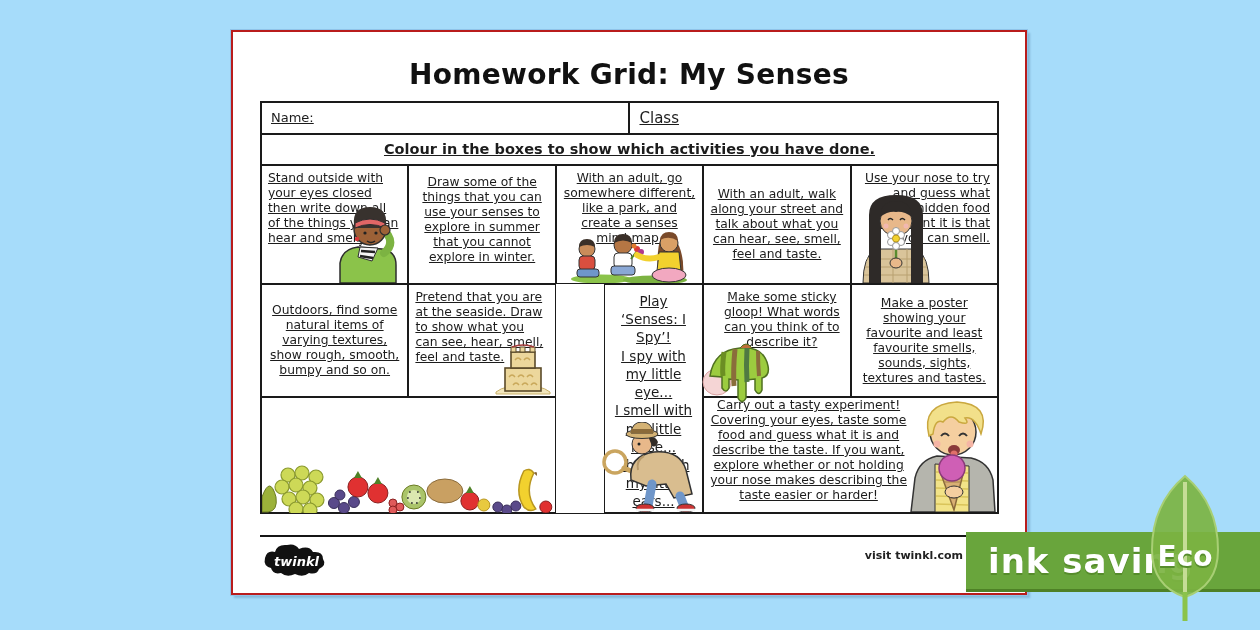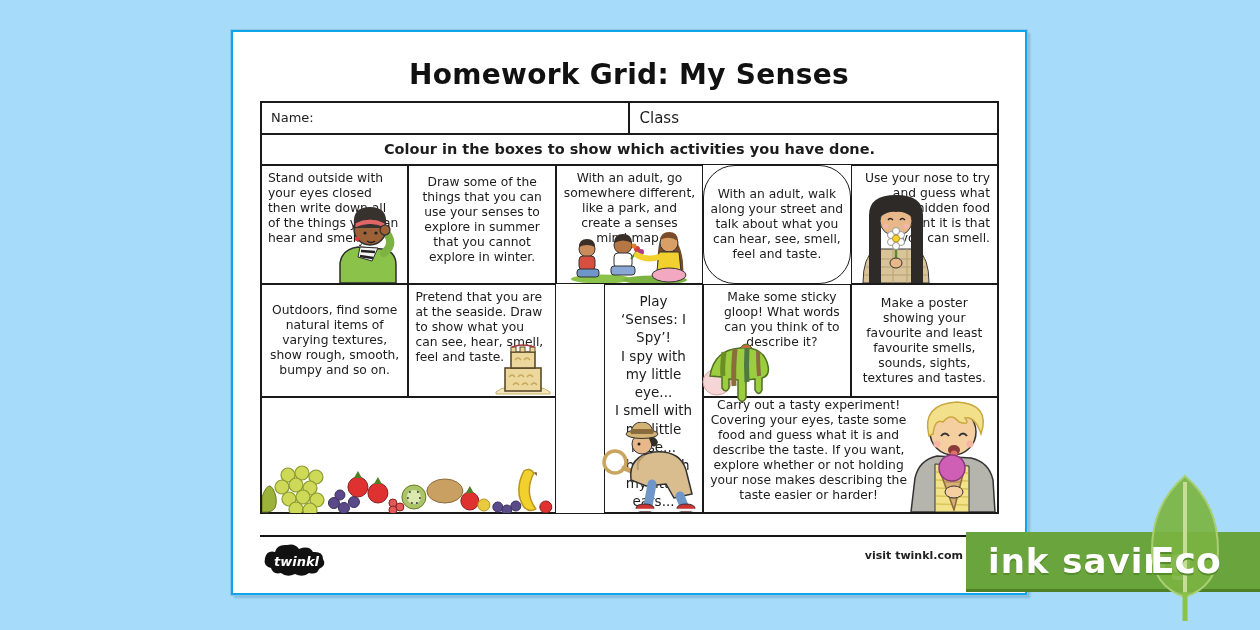--- a/index.html
+++ b/index.html
@@ -1,40 +1,40 @@
 <!DOCTYPE html>
 <html><head>
 <meta charset="utf-8">
 <style>
   html,body{margin:0;padding:0;}
   body{width:1260px;height:630px;overflow:hidden;font-family:"DejaVu Sans","Liberation Sans",sans-serif;}
   .stage{position:relative;width:1260px;height:630px;background:#a6dcfa;}
 
   
   .page{position:absolute;left:231px;top:30px;width:792px;height:561px;background:#ffffff;
-        border:2px solid #0ea5e9;box-shadow:0 0 0 1px #8fc3e8, 3px 3px 2px rgba(30,80,120,.25);z-index:1;}
+        border:2px solid #b91c1c;box-shadow:0 0 0 1px #8fc3e8, 3px 3px 2px rgba(30,80,120,.25);z-index:1;}
   .title{position:absolute;top:26px;left:0;right:0;margin:0;text-align:center;
          font-size:28px;font-weight:800;letter-spacing:.3px;color:#111;}
 
   
   .grid-table{position:absolute;left:27px;top:69px;width:737px;
       display:grid;grid-template-columns:repeat(10,1fr);
       grid-template-rows:32px 31px 119px 113px 116px;
       border:1px solid #1a1a1a;background:#fff;}
   .cell{border:1px solid #1a1a1a;position:relative;box-sizing:border-box;
-        font-size:12.3px;line-height:1.22;color:#1c1c1c;padding:5px 6px;}
+        font-size:12.3px;line-height:1.22;color:#1c1c1c;padding:5px 6px;text-decoration:underline;}
   .cell p{margin:0;}
   .cell-name{grid-column:1/6;grid-row:1;display:flex;align-items:center;font-size:13px;padding-left:9px;}
   .cell-class{grid-column:6/11;grid-row:1;display:flex;align-items:center;font-size:15px;padding-left:9px;}
   .cell-instruction{grid-column:1/11;grid-row:2;display:flex;align-items:center;justify-content:center;
         font-weight:bold;font-size:14.5px;}
   .c-stand{grid-column:1/3;grid-row:3;text-align:left;}
   .c-draw{grid-column:3/5;grid-row:3;text-align:center;padding-top:9px;}
   .c-mind{grid-column:5/7;grid-row:3;text-align:center;}
-  .c-street{grid-column:7/9;grid-row:3;display:flex;align-items:center;text-align:center;border-radius:32px;}
+  .c-street{grid-column:7/9;grid-row:3;display:flex;align-items:center;text-align:center;}
   .c-nose{grid-column:9/11;grid-row:3;text-align:right;padding-right:7px;}
   .c-outdoors{grid-column:1/3;grid-row:4;display:flex;align-items:center;justify-content:center;text-align:center;}
   .c-seaside{grid-column:3/5;grid-row:4;text-align:left;}
   .c-ispy{grid-column:5/7;grid-row:4/6;text-align:center;font-size:13.5px;line-height:1.35;padding-top:7px;margin-left:48px;}
   .c-ispy p{white-space:pre-line;}
   .c-gloop{grid-column:7/9;grid-row:4;text-align:center;padding-left:16px;overflow:visible;}
   .c-poster{grid-column:9/11;grid-row:4;display:flex;align-items:center;justify-content:center;text-align:center;}
   .c-blind{grid-column:1/5;grid-row:5;text-align:center;padding-top:7px;padding-left:14px;padding-right:14px;}
   .c-tasty{grid-column:7/11;grid-row:5;text-align:center;padding-top:0;padding-right:90px;}
 
@@ -54,21 +54,21 @@
   .footer-rule{position:absolute;left:27px;width:737px;top:503px;border-top:2.5px solid #151515;}
   .twinkl-logo{position:absolute;left:28px;top:510px;}
   .visit{position:absolute;right:62px;top:517px;font-size:11px;font-weight:bold;color:#222;}
 
   
   .eco-bar{position:absolute;left:966px;top:532px;width:294px;height:57px;background:#69a53c;
            border-bottom:3px solid #4e8126;z-index:2;display:flex;align-items:center;}
   .ink{margin-left:22px;font-size:34px;font-weight:600;color:#ffffff;text-shadow:0 2px 0 #568c2b;letter-spacing:1px;}
   .eco-leaf{position:absolute;left:1126px;top:474px;z-index:3;}
   .eco-text{position:absolute;left:1150px;top:540px;width:70px;text-align:center;z-index:4;
-            font-size:36px;font-weight:800;color:#fff;text-shadow:0 2px 0 #568c2b;}
+            font-size:28px;font-weight:800;color:#fff;text-shadow:0 2px 0 #568c2b;}
 </style>
 </head>
 <body>
 
 <div class="stage">
 
   <div class="page">
 
     <h1 class="title">Homework Grid: My Senses</h1>
 

